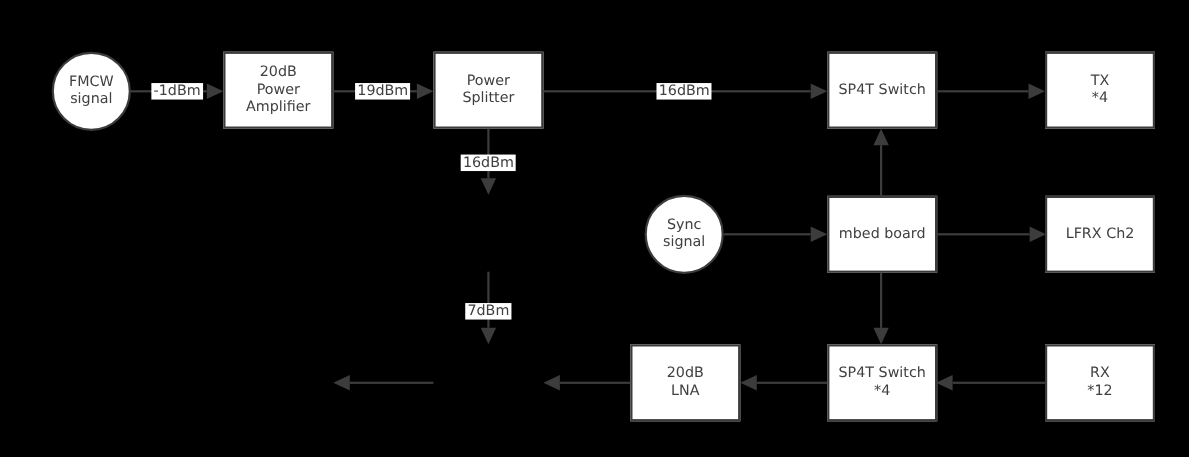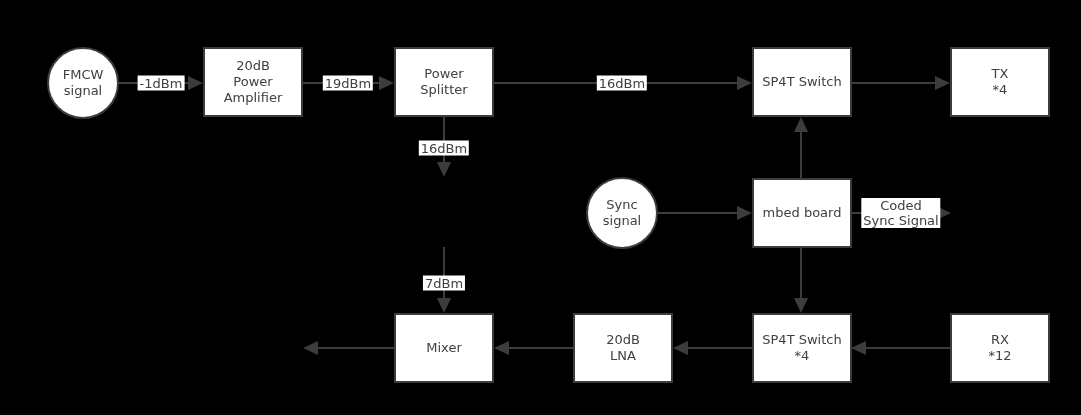--- a/index.html
+++ b/index.html
@@ -83,21 +83,21 @@
 Power
 Amplifier</div>
   <div class="node rect pos-splitter">Power
 Splitter</div>
   <div class="node rect pos-sp4t-tx">SP4T Switch</div>
   <div class="node rect pos-tx">TX
 *4</div>
   <div class="node circle pos-sync">Sync
 signal</div>
   <div class="node rect pos-mbed">mbed board</div>
-  <div class="node rect pos-mixer">Mixer</div>
+  <div class="node rect pos-lfrx2">LFRX Ch2</div>
   <div class="node rect pos-lna">20dB
 LNA</div>
   <div class="node rect pos-sp4t-rx">SP4T Switch
 *4</div>
   <div class="node rect pos-rx">RX
 *12</div>
 
   <div class="h-line" style="left:118px; top:82px; width:70px;"></div>
   <div class="arrow arrow-right" style="left:188px; top:76px;"></div>
   <div class="edge-label" style="left:161px; top:83px;">-1dBm</div>
@@ -122,22 +122,20 @@
   <div class="edge-label" style="left:444px; top:283px;">7dBm</div>
 
   <div class="h-line" style="left:658px; top:212px; width:79px;"></div>
   <div class="arrow arrow-right" style="left:737px; top:206px;"></div>
 
   <div class="v-line" style="left:800px; top:132px; height:46px;"></div>
   <div class="arrow arrow-up" style="left:794px; top:117px;"></div>
 
   <div class="h-line" style="left:851px; top:212px; width:85px;"></div>
   <div class="arrow arrow-right" style="left:936px; top:206px;"></div>
-  <div class="edge-label" style="left:901px; top:213px;">Coded
-Sync Signal</div>
 
   <div class="v-line" style="left:800px; top:248px; height:50px;"></div>
   <div class="arrow arrow-down" style="left:794px; top:298px;"></div>
 
   <div class="h-line" style="left:866px; top:347px; width:84px;"></div>
   <div class="arrow arrow-left" style="left:851px; top:341px;"></div>
 
   <div class="h-line" style="left:688px; top:347px; width:64px;"></div>
   <div class="arrow arrow-left" style="left:673px; top:341px;"></div>
 

